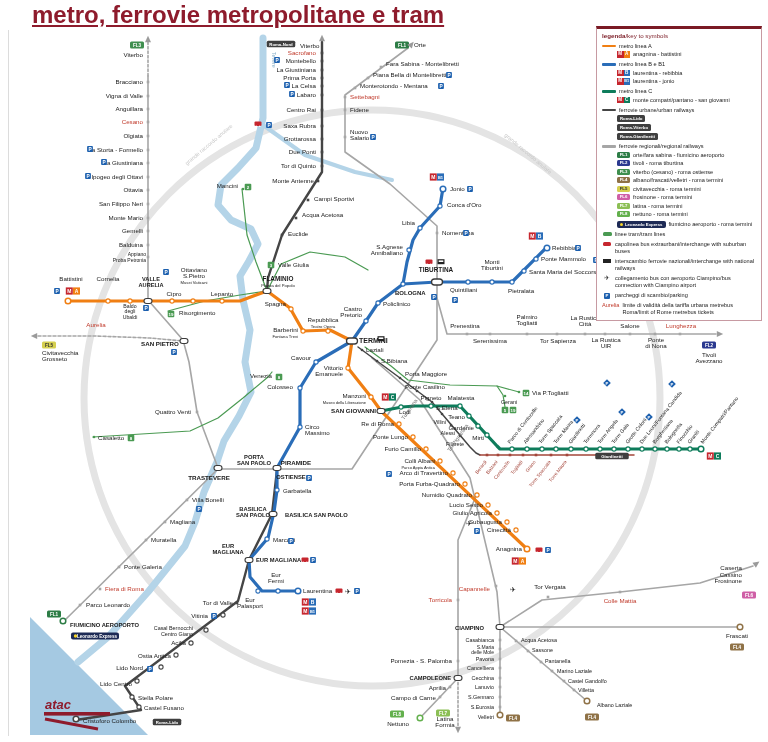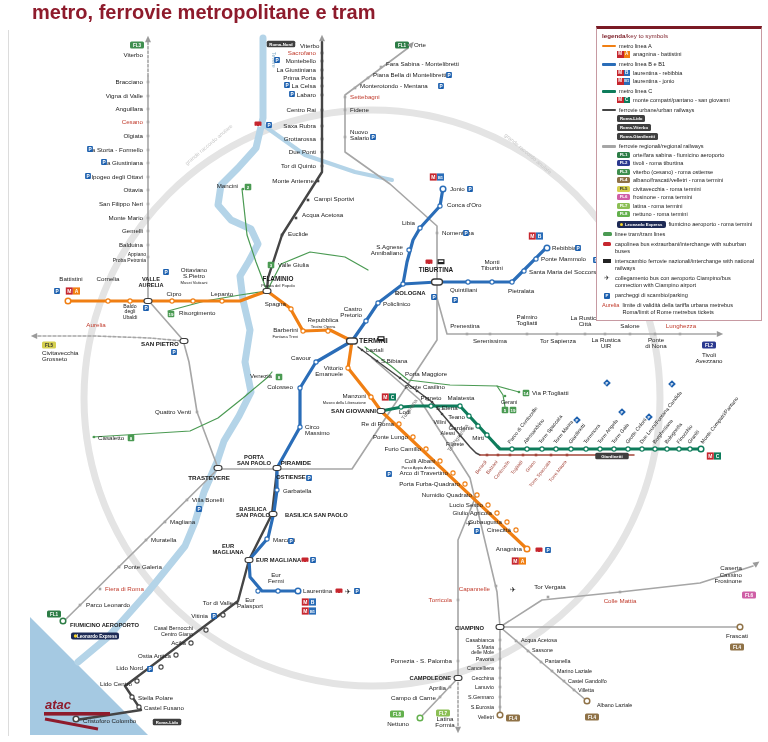--- a/index.html
+++ b/index.html
@@ -1,19 +1,19 @@
 <!DOCTYPE html>
 <html><head>
 <meta charset="utf-8">
 <style>
   html,body{margin:0;padding:0;background:#fff;}
   #app{position:relative;width:768px;height:742px;background:#fff;overflow:hidden;
        font-family:"Liberation Sans","DejaVu Sans",sans-serif;}
-  #page-title{position:absolute;left:32px;top:1px;font-size:20px;font-weight:bold;
-       color:#8e1b2c;letter-spacing:0px;}
+  #page-title{position:absolute;left:32px;top:1px;font-size:24px;font-weight:bold;
+       color:#8e1b2c;letter-spacing:0px;text-decoration:underline;}
   #left-border{position:absolute;left:8px;top:30px;width:1px;height:706px;background:#dcdcdc;}
   #mapsvg{position:absolute;left:0;top:0;}
   #legend{position:absolute;left:596px;top:26px;width:166px;box-sizing:border-box;
        background:#fff;border:1px solid #c79aa2;border-top:3px solid #7a1a24;
        padding:3px 4px 4px 5px;font-size:5.6px;line-height:1.25;color:#222;}
   .lg-head{color:#7a1a24;margin-bottom:2px;font-size:6.2px;}
   .lg-row{display:flex;align-items:flex-start;margin-top:1.5px;}
   .lg-ind{margin-left:15px;}
   .lg-sample{flex:0 0 14px;height:2.6px;margin:2px 3px 0 0;border-radius:1px;}
   .lg-txt{flex:1;}

